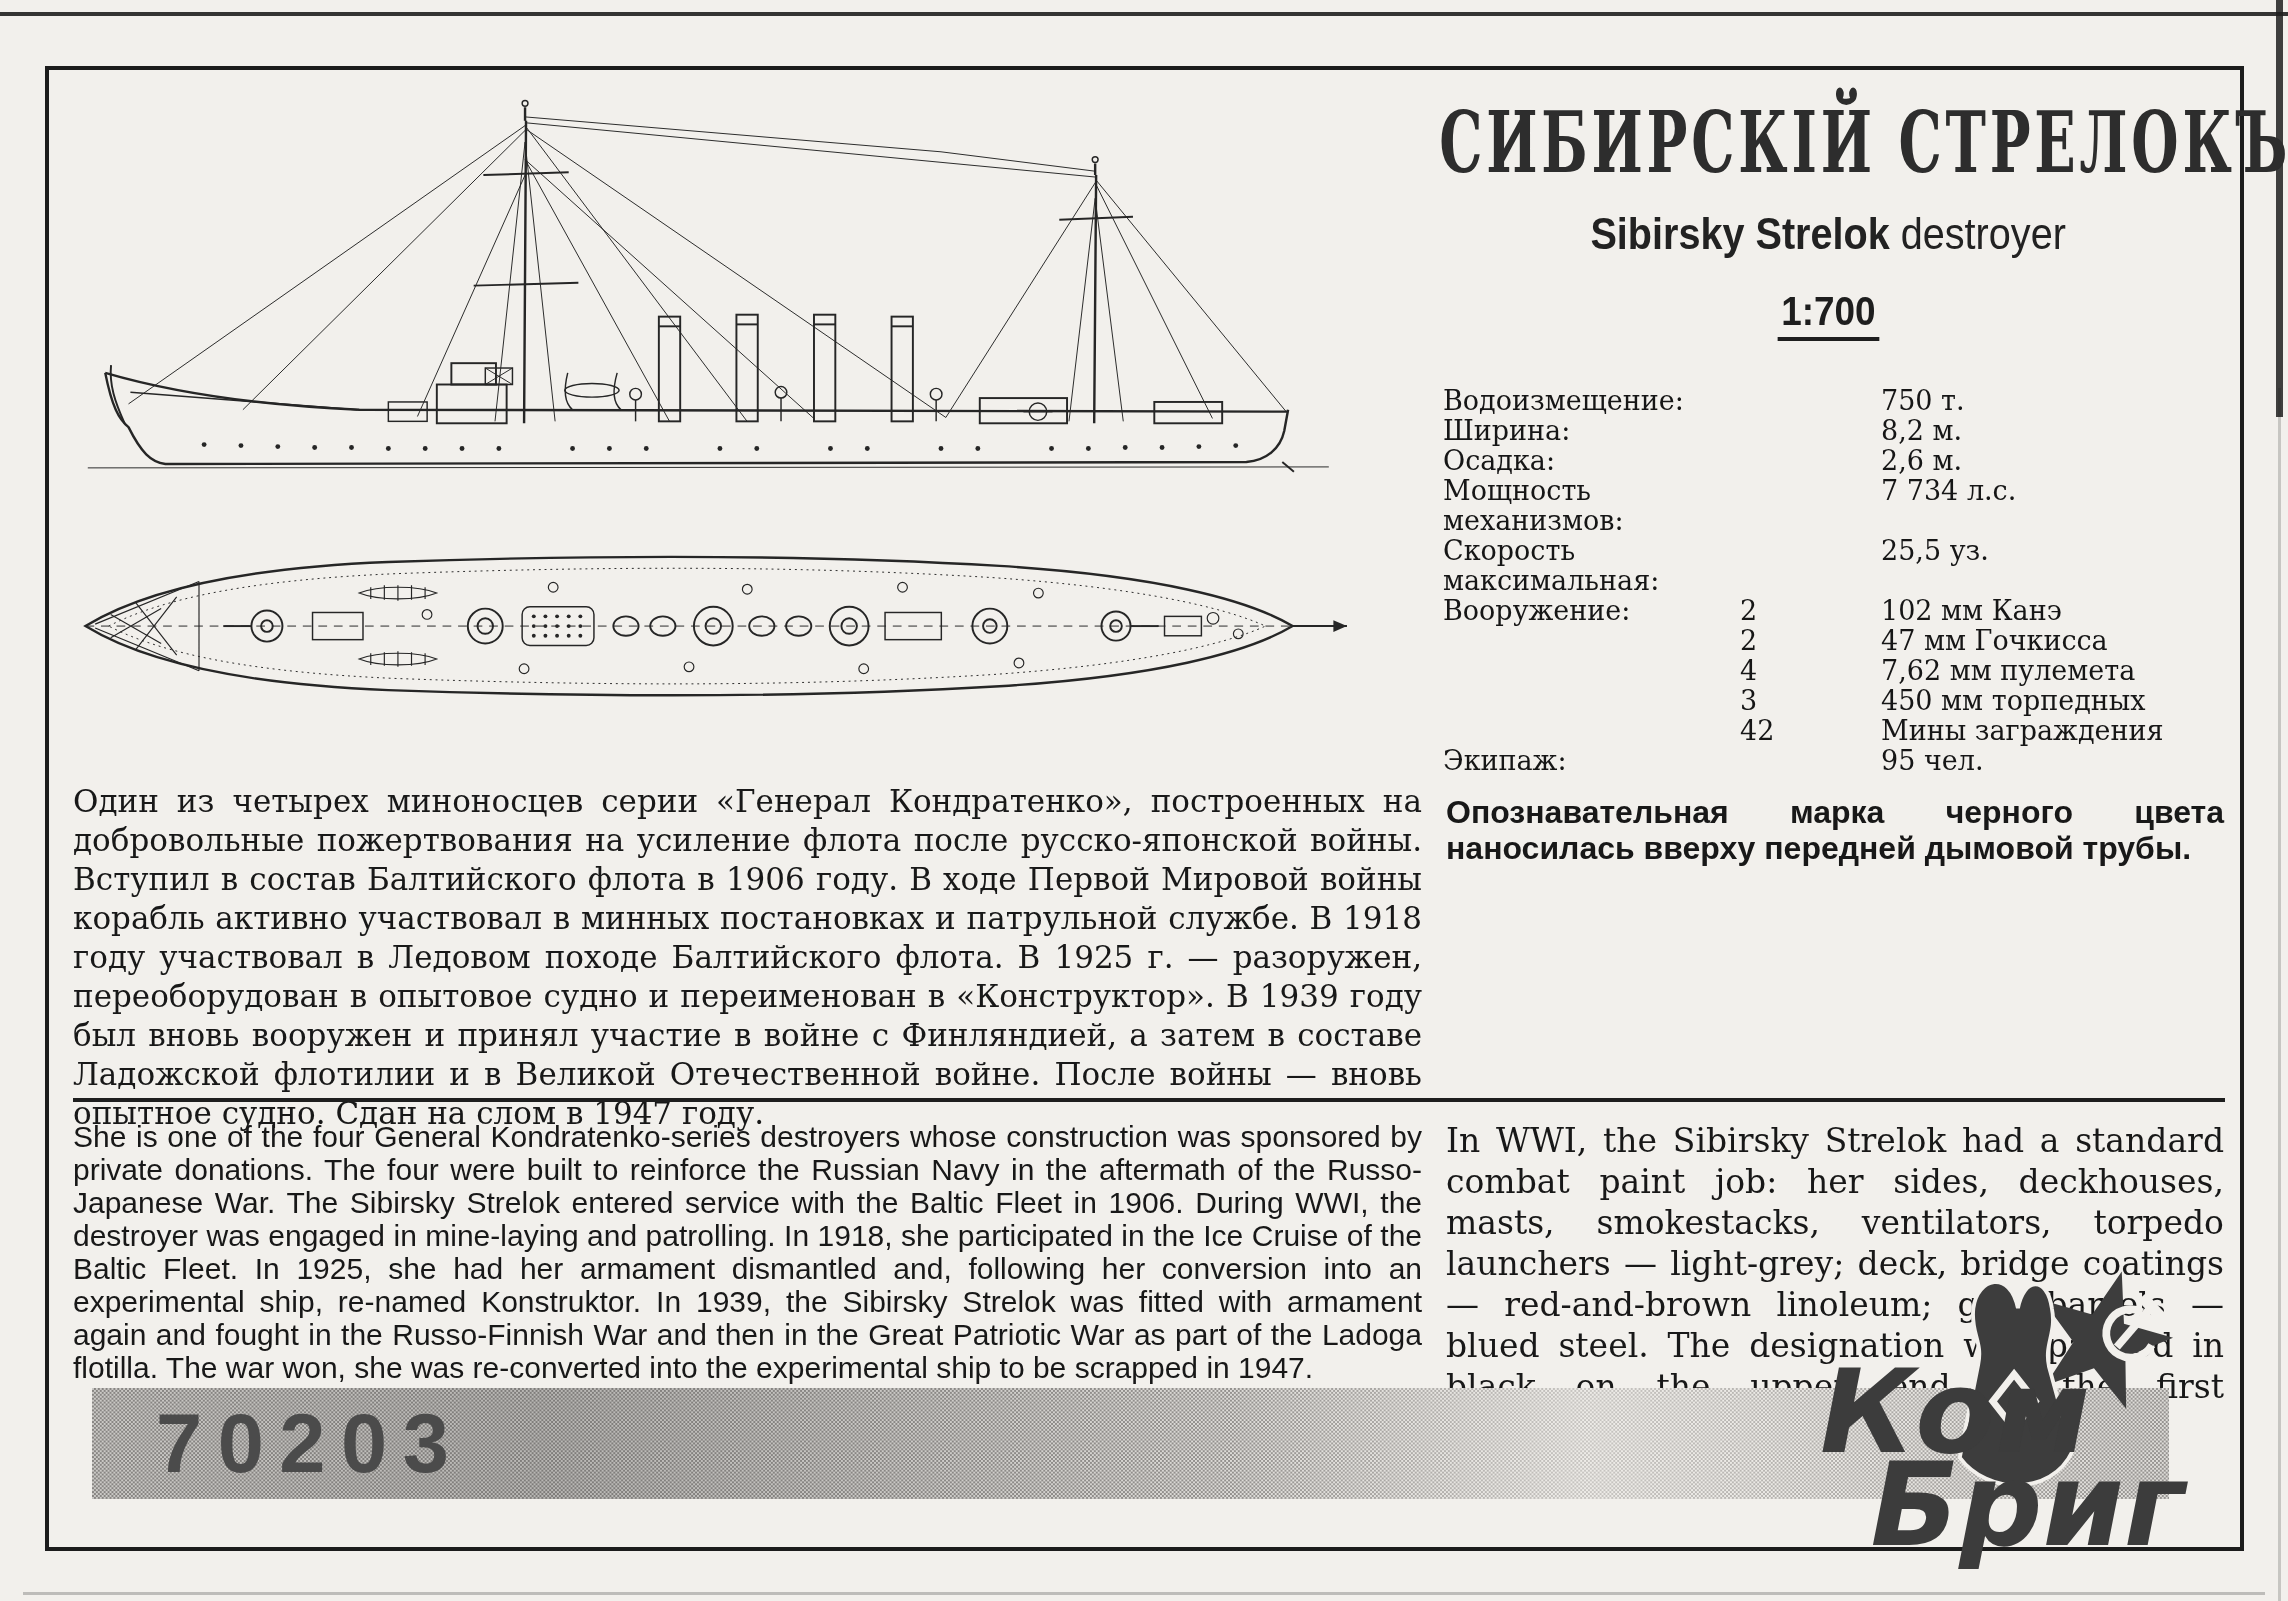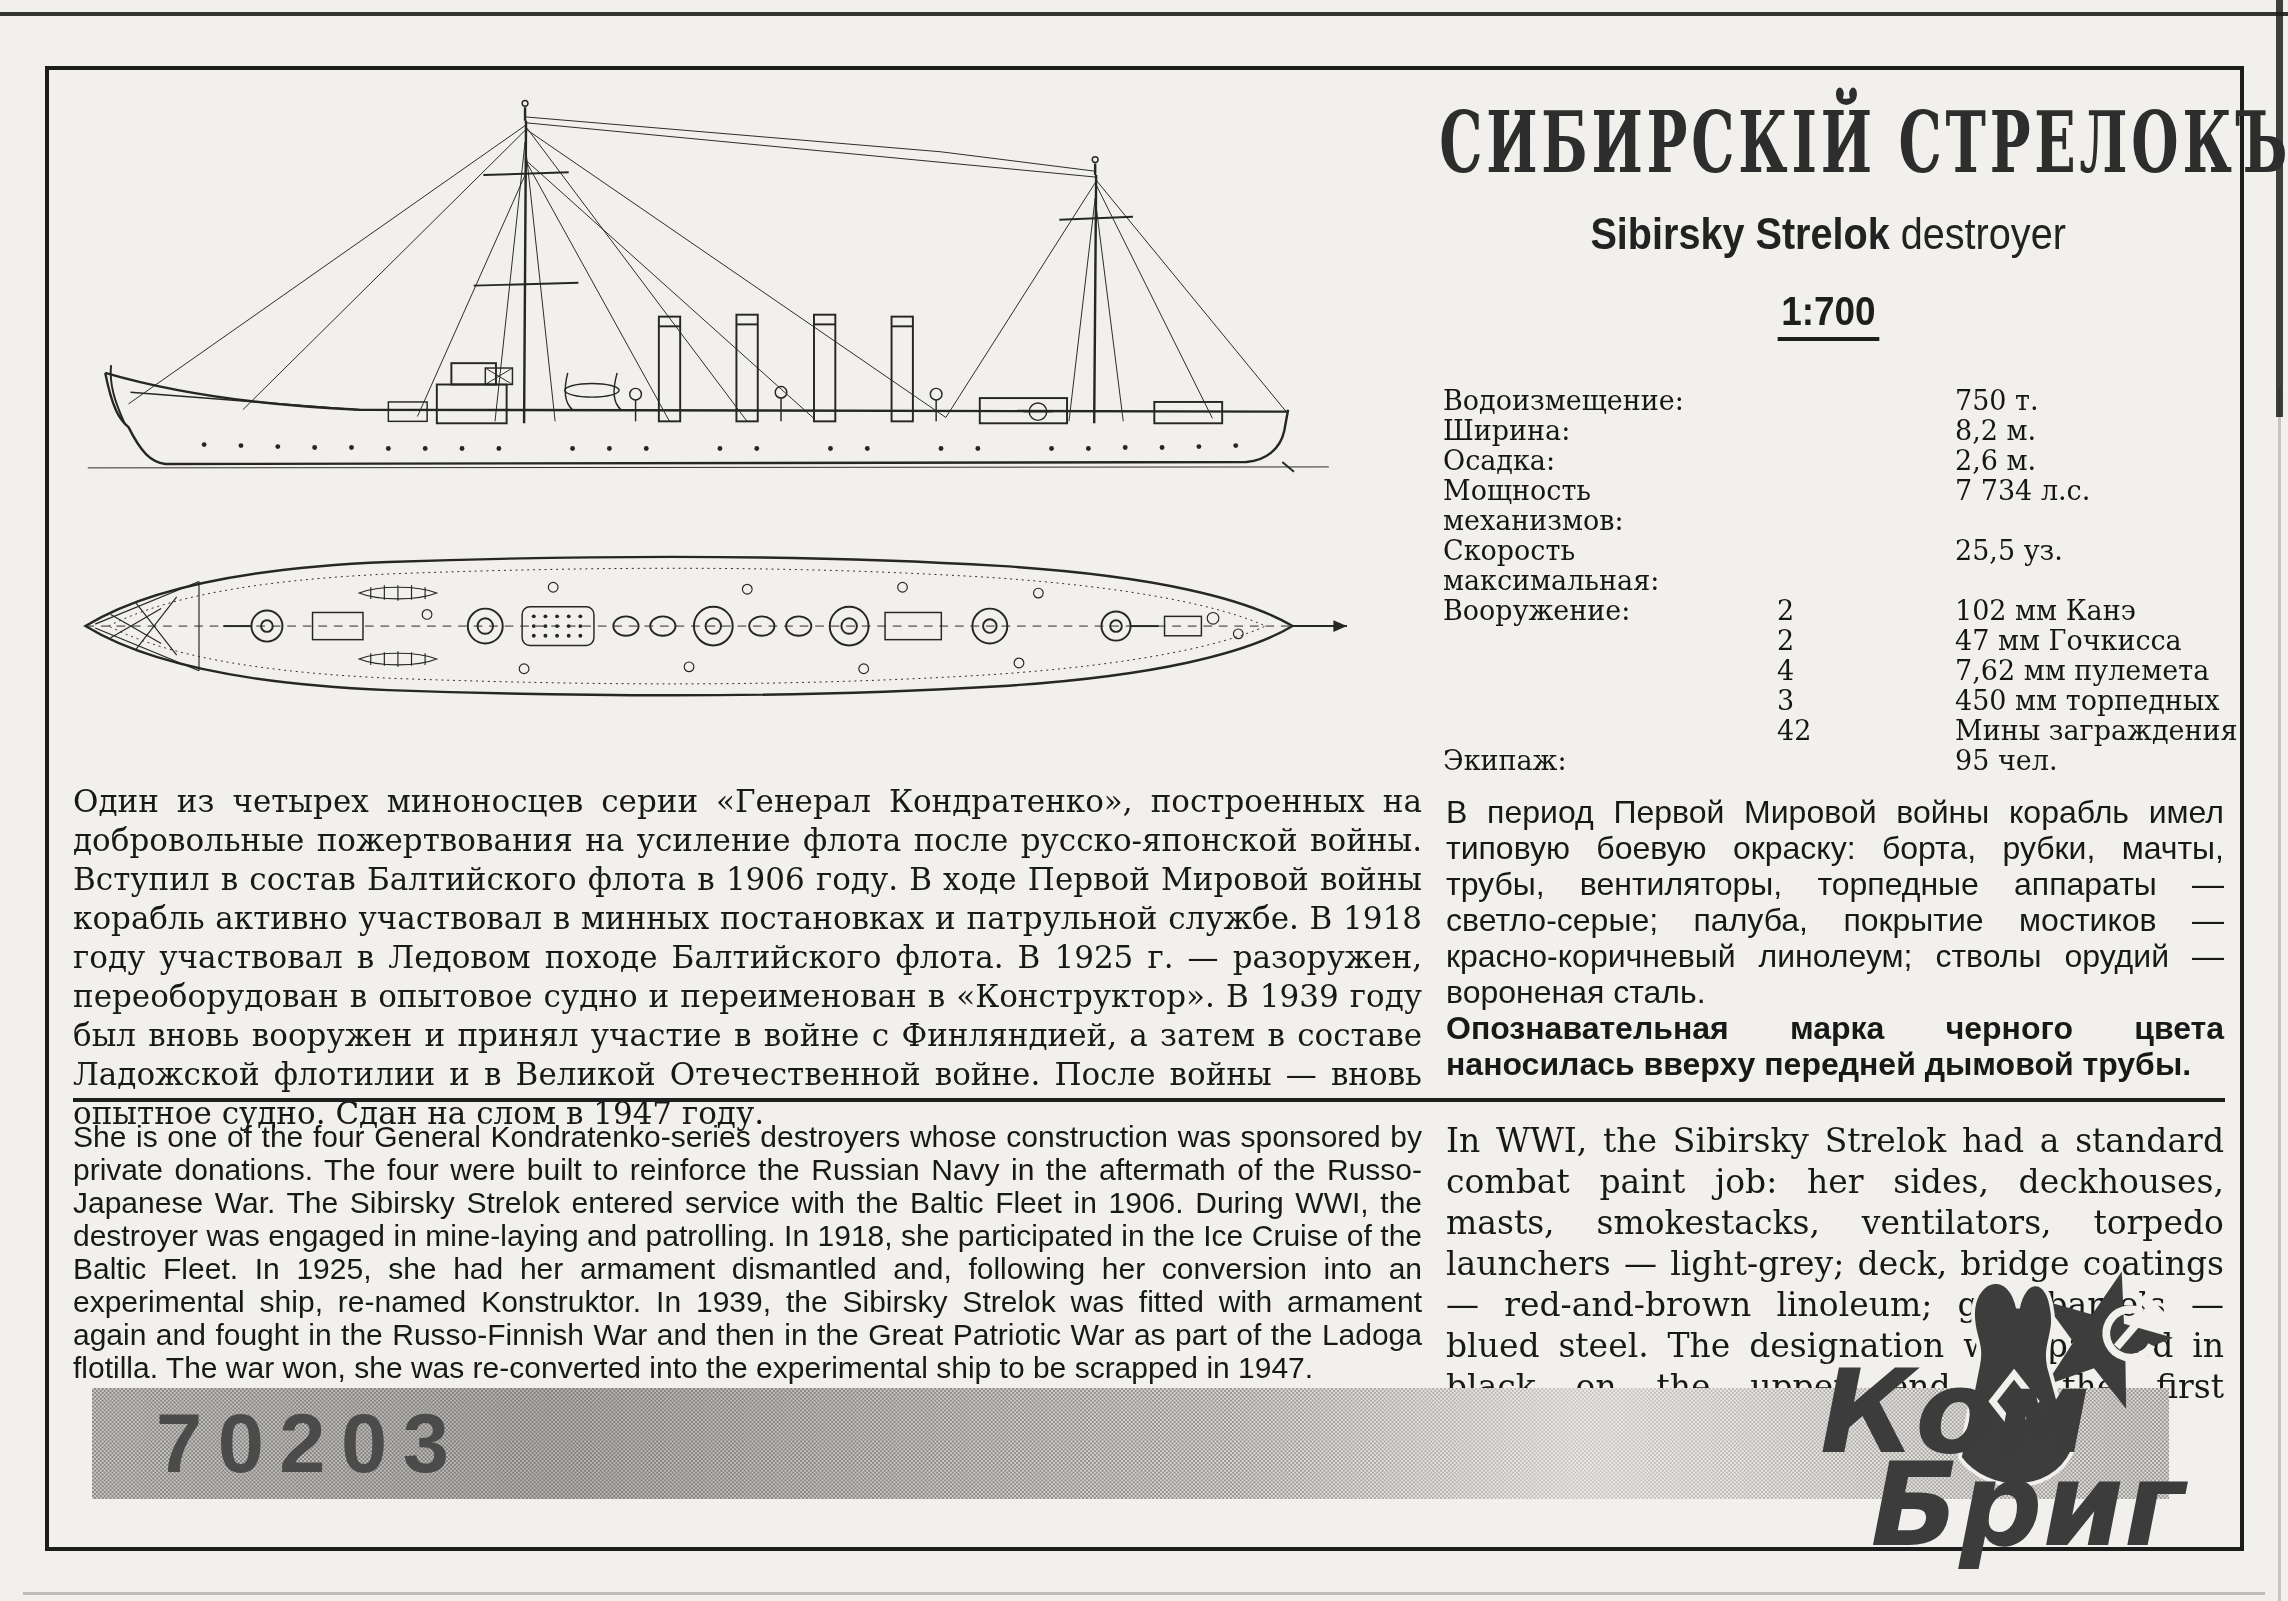--- a/index.html
+++ b/index.html
@@ -41,21 +41,21 @@
   .en-title b{font-weight:bold;}
   .scale-line{margin-top:28px;}
   .scale-value{
     display:inline-block;font-size:41px;font-weight:bold;color:#1e1e1e;
     border-bottom:4.9px solid #1e1e1e;padding:0 3.9px 1.9px 3.9px;
     transform:scaleX(.9);
   }
 
   
   .specs{left:1443px;top:386px;width:792px;font-family:"DejaVu Serif",serif;font-size:27px;color:#161616;}
-  .spec-row{display:grid;grid-template-columns:297px 85px 1fr;line-height:30px;gap:37px;}
+  .spec-row{display:grid;grid-template-columns:297px 85px 1fr;line-height:30px;}
   .spec-qty{text-align:left;}
   .spec-value{padding-left:56px;white-space:nowrap;}
   .spec-value.indent{padding-left:250px;}
 
   
   .para{position:absolute;text-align:justify;color:#181818;}
   #history-ru{left:73px;top:782px;width:1349px;font-family:"DejaVu Serif",serif;font-size:31px;line-height:39px;}
   #paint-ru{left:1446px;top:794px;width:778px;font-size:32px;line-height:36px;}
   #paint-ru .p2{margin-top:0;font-weight:bold;}
   #history-en{left:73px;top:1120px;width:1349px;font-size:30px;line-height:33px;}
@@ -332,21 +332,20 @@
   <div class="spec-row">
       <span class="spec-label">Экипаж:</span>
       <span class="spec-qty"></span>
       <span class="spec-value">95 чел.</span>
     </div>
 </div>
 
 <div class="para" id="history-ru">Один из четырех миноносцев серии «Генерал Кондратенко», построенных на добровольные пожертвования на усиление флота после русско-японской войны. Вступил в состав Балтийского флота в 1906 году. В ходе Первой Мировой войны корабль активно участвовал в минных постановках и патрульной службе. В 1918 году участвовал в Ледовом походе Балтийского флота. В 1925 г. — разоружен, переоборудован в опытовое судно и переименован в «Конструктор». В 1939 году был вновь вооружен и принял участие в войне с Финляндией, а затем в составе Ладожской флотилии и в Великой Отечественной войне. После войны — вновь опытное судно. Сдан на слом в 1947 году.</div>
 
 <div class="para" id="paint-ru">
-  <div class="p1">В период Первой Мировой войны корабль имел типовую боевую окраску: борта, рубки, мачты, трубы, вентиляторы, торпедные аппараты — светло-серые; палуба, покрытие мостиков — красно-коричневый линолеум; стволы орудий — вороненая сталь.</div>
   <div class="p2">Опознавательная марка черного цвета наносилась вверху передней дымовой трубы.</div>
 </div>
 
 <div class="abs mid-rule"></div>
 
 <div class="para" id="history-en">She is one of the four General Kondratenko-series destroyers whose construction was sponsored by private donations. The four were built to reinforce the Russian Navy in the aftermath of the Russo-Japanese War. The Sibirsky Strelok entered service with the Baltic Fleet in 1906. During WWI, the destroyer was engaged in mine-laying and patrolling. In 1918, she participated in the Ice Cruise of the Baltic Fleet. In 1925, she had her armament dismantled and, following her conversion into an experimental ship, re-named Konstruktor. In 1939, the Sibirsky Strelok was fitted with armament again and fought in the Russo-Finnish War and then in the Great Patriotic War as part of the Ladoga flotilla. The war won, she was re-converted into the experimental ship to be scrapped in 1947.</div>
 
 <div class="para" id="paint-en">In WWI, the Sibirsky Strelok had a standard combat paint job: her sides, deckhouses, masts, smokestacks, ventilators, torpedo launchers — light-grey; deck, bridge coatings — red-and-brown linoleum; gun barrels — blued steel. The designation was painted in black on the upper end of the first smokestack.</div>
 
 <div class="abs kit-bar">

